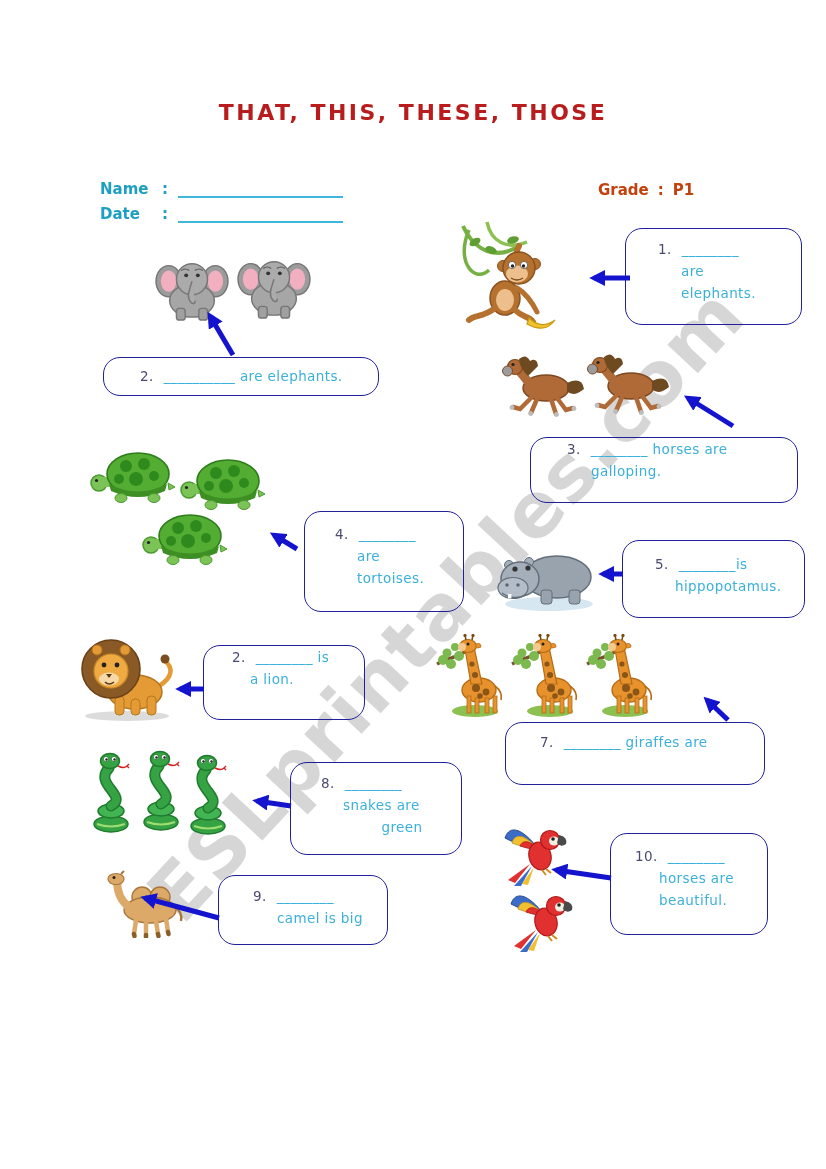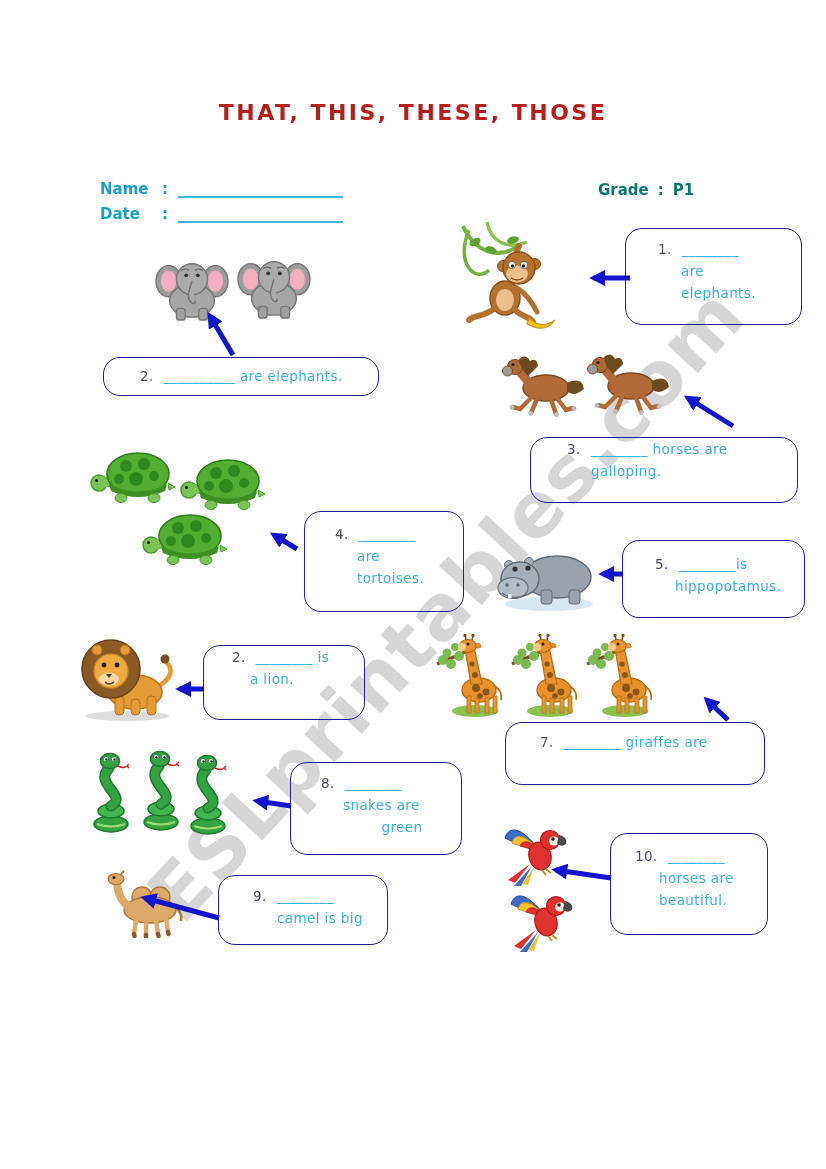--- a/index.html
+++ b/index.html
@@ -6,21 +6,21 @@
   body{width:826px;height:1169px;background:#ffffff;position:relative;overflow:hidden;
        font-family:"DejaVu Sans",sans-serif;}
   .abs{position:absolute;}
   
   .title{left:0;top:100px;width:826px;text-align:center;font-size:22px;font-weight:bold;
          letter-spacing:2.5px;color:#b91c1c;z-index:15;}
   .hdr-row{display:flex;align-items:flex-end;color:#1d9fc4;font-weight:bold;font-size:15px;z-index:15;}
   .hdr-label{width:52px;}
   .hdr-colon{width:26px;text-align:center;}
   .hdr-line{width:165px;border-bottom:2px solid #3fb6dc;height:16px;}
-  .grade-row{display:flex;color:#0f766e;font-weight:bold;font-size:15px;z-index:15;}
+  .grade-row{display:flex;color:#c2410c;font-weight:bold;font-size:15px;z-index:15;}
   .grade-row .hdr-colon{width:24px;}
   
   .box{border:1.6px solid #20209c;border-radius:17px;color:#3bb0da;font-size:13.5px;
        letter-spacing:0.4px;line-height:22px;background:transparent;z-index:20;box-sizing:border-box;}
   .num{color:#4a4a72;margin-right:10px;}
   .line{white-space:nowrap;}
   
   .watermark{left:130px;top:878px;transform:rotate(-47deg);transform-origin:0 0;
              font-size:76px;font-weight:bold;color:#9e9e9e;opacity:0.42;letter-spacing:2px;
              white-space:nowrap;z-index:6;pointer-events:none;}

